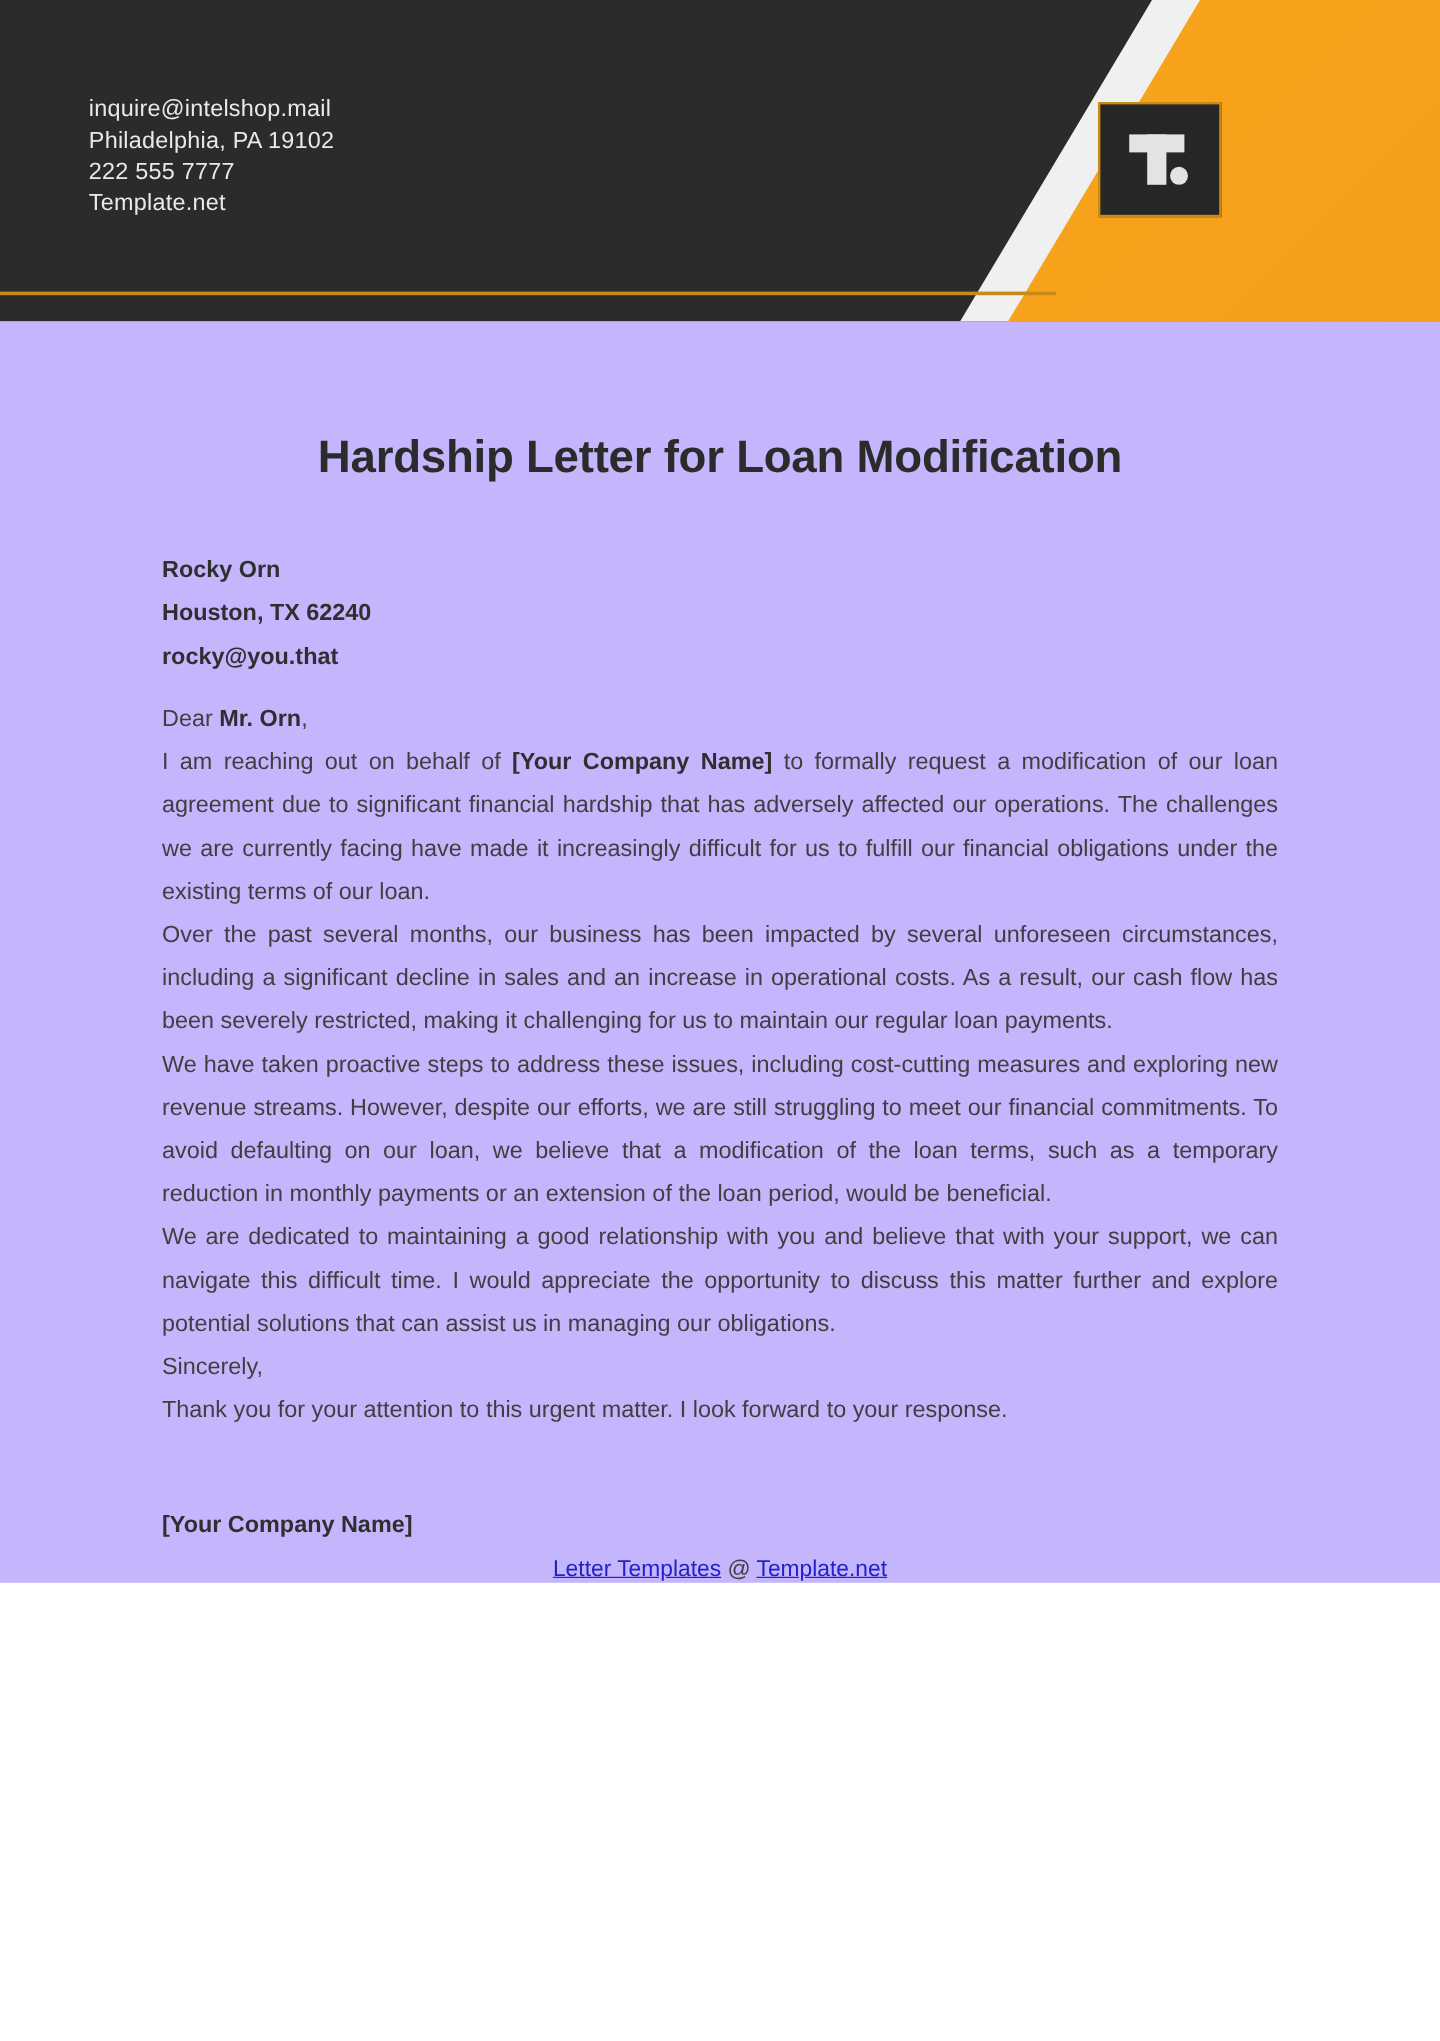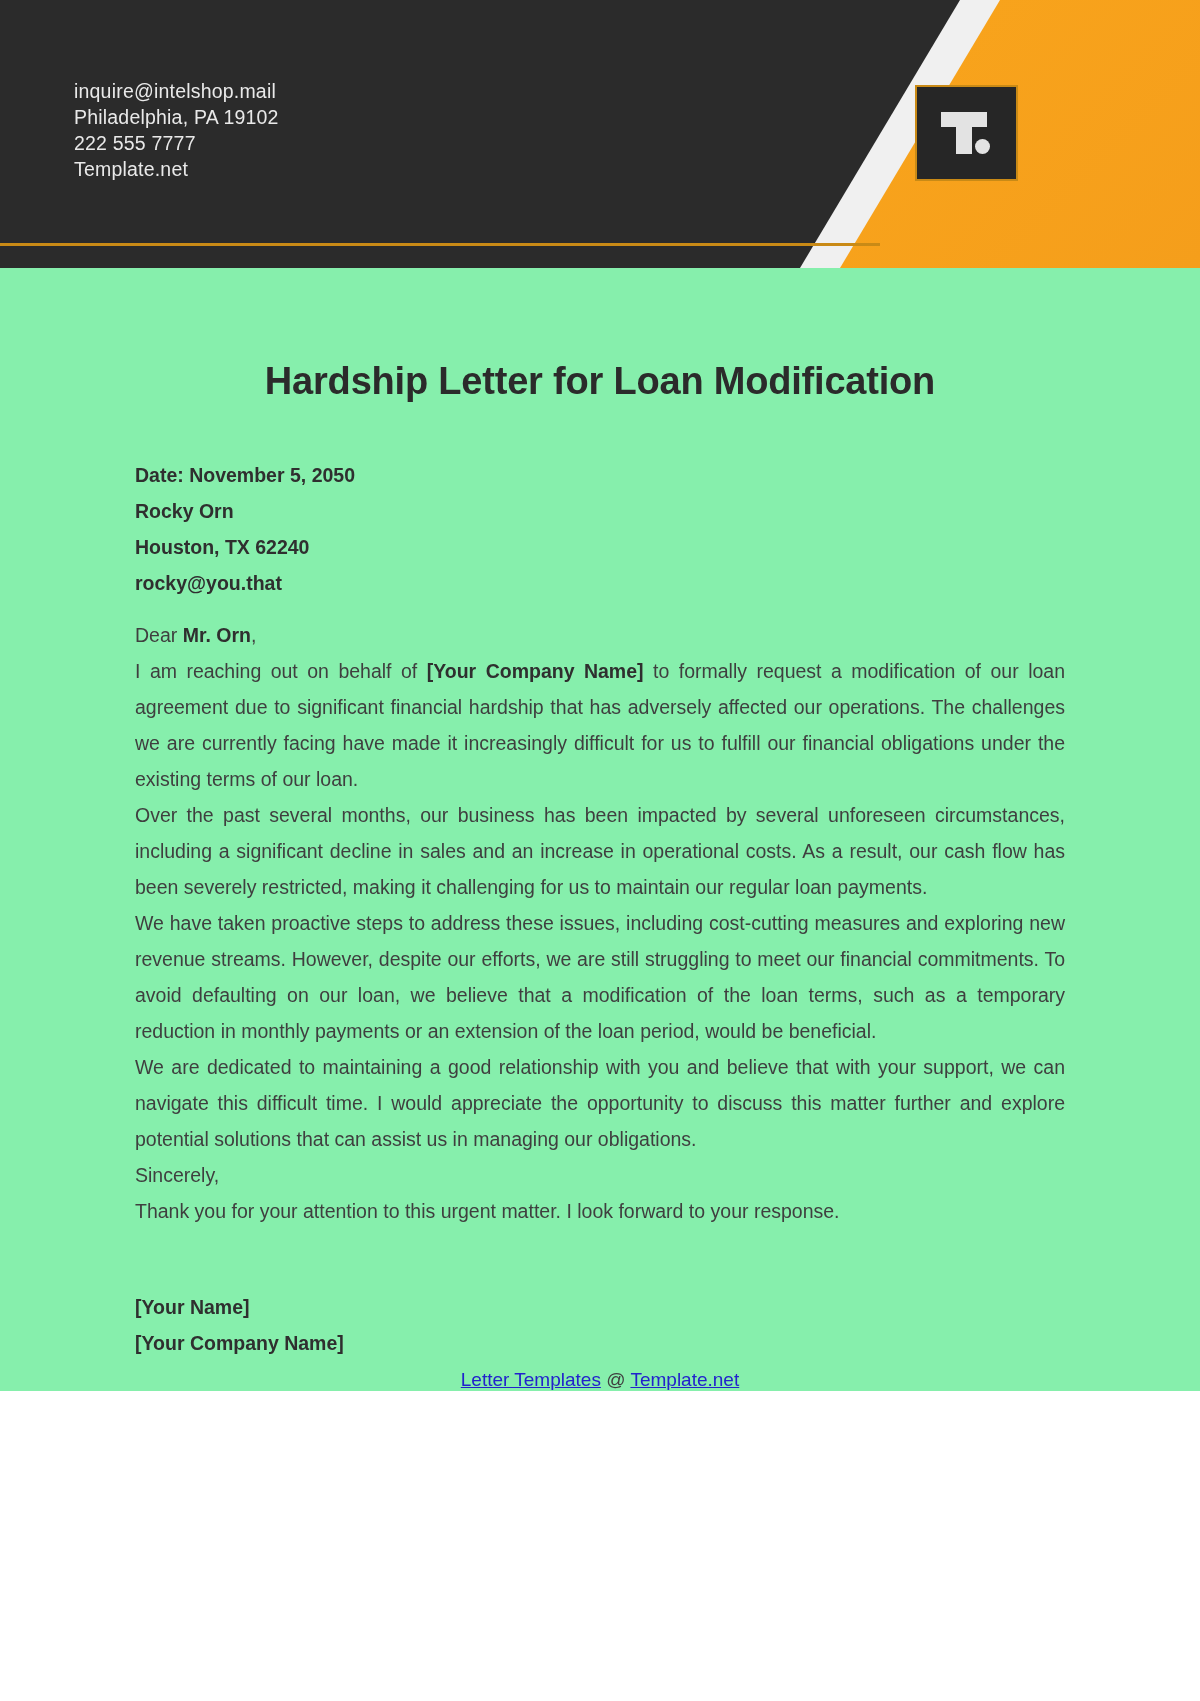--- a/index.html
+++ b/index.html
@@ -110,21 +110,21 @@
     width: 15px;
     height: 15px;
     border-radius: 50%;
     background: #e3e3e3;
   }
 
   
   .sheet {
     position: relative;
     width: 1200px;
-    background: #86efac;
+    background: #c4b5fd;
     padding-top: 0;
   }
   .doc-title {
     margin: 0;
     padding-top: 92px;
     text-align: center;
     font-size: 38px;
     font-weight: bold;
     color: #2b2b2b;
     letter-spacing: -0.2px;
@@ -197,40 +197,38 @@
     </div>
   </div>
 </div>
 
 <div class="sheet">
 
   <h1 class="doc-title">Hardship Letter for Loan Modification</h1>
 
   <div class="letter">
 
-    <div class="meta-line">Date: November 5, 2050</div>
     <div class="meta-line">Rocky Orn</div>
     <div class="meta-line">Houston, TX 62240</div>
     <div class="meta-line">rocky@you.that</div>
 
     <div class="salutation"><span>Dear </span><b>Mr. Orn</b><span>,</span></div>
 
     <p class="para"><span>I am reaching out on behalf of </span><b>[Your Company Name]</b><span> to formally request a modification of our loan agreement due to significant financial hardship that has adversely affected our operations. The challenges we are currently facing have made it increasingly difficult for us to fulfill our financial obligations under the existing terms of our loan.</span></p>
 
     <p class="para">Over the past several months, our business has been impacted by several unforeseen circumstances, including a significant decline in sales and an increase in operational costs. As a result, our cash flow has been severely restricted, making it challenging for us to maintain our regular loan payments.</p>
 
     <p class="para">We have taken proactive steps to address these issues, including cost-cutting measures and exploring new revenue streams. However, despite our efforts, we are still struggling to meet our financial commitments. To avoid defaulting on our loan, we believe that a modification of the loan terms, such as a temporary reduction in monthly payments or an extension of the loan period, would be beneficial.</p>
 
     <p class="para">We are dedicated to maintaining a good relationship with you and believe that with your support, we can navigate this difficult time. I would appreciate the opportunity to discuss this matter further and explore potential solutions that can assist us in managing our obligations.</p>
 
     <p class="flat">Sincerely,</p>
 
     <p class="flat">Thank you for your attention to this urgent matter. I look forward to your response.</p>
 
     <div class="sig-gap"></div>
 
-    <div class="sig-line">[Your Name]</div>
     <div class="sig-line">[Your Company Name]</div>
   </div>
 
   <div class="footer-link"><a href="#">Letter Templates</a><span> @ </span><a href="#">Template.net</a></div>
 
 </div>
 
 </body></html>

